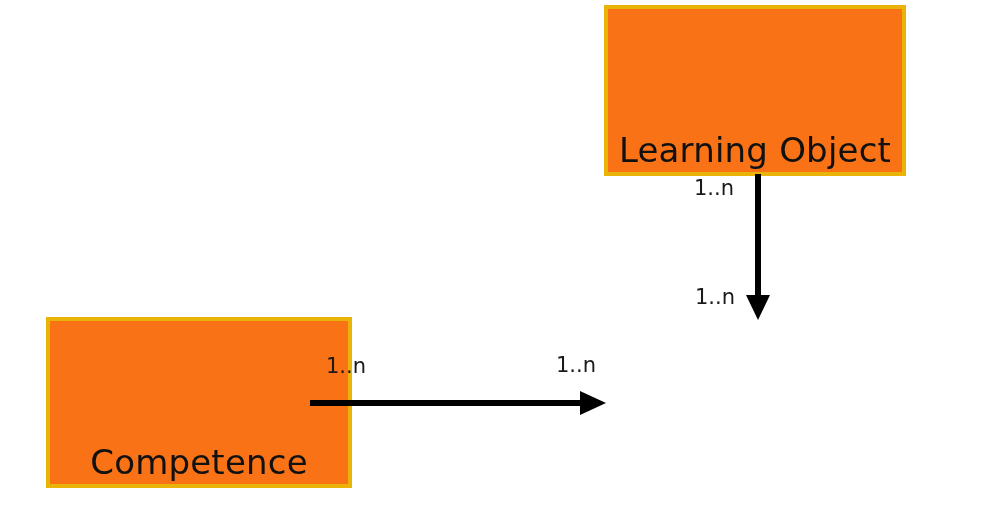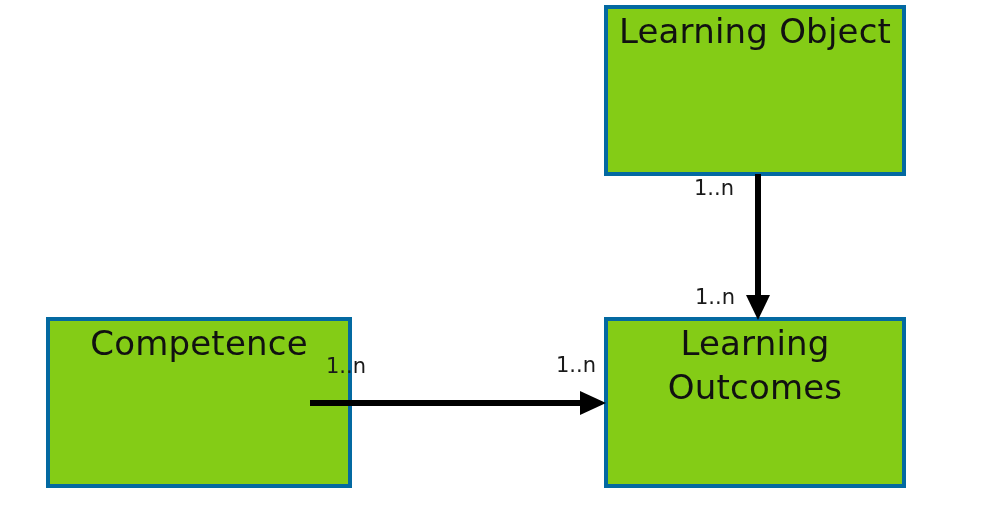--- a/index.html
+++ b/index.html
@@ -13,24 +13,24 @@
   #canvas {
     position: relative;
     width: 992px;
     height: 529px;
     background: #ffffff;
     overflow: hidden;
   }
   .node {
     position: absolute;
     box-sizing: border-box;
-    background: #84cc16;
-    border: 4px solid #0369a1;
+    background: #f97316;
+    border: 4px solid #eab308;
     display: flex;
-    align-items: flex-start;
+    align-items: flex-end;
     justify-content: center;
     text-align: center;
   }
   .node-label {
     font-size: 34px;
     line-height: 1.30;
     color: #111111;
     letter-spacing: 0.2px;
     white-space: pre-line;
   }
@@ -78,24 +78,20 @@
 <div id="canvas">
 
   <div class="node" id="node-learning-object">
     <span class="node-label">Learning Object</span>
   </div>
 
   <div class="node" id="node-competence">
     <span class="node-label">Competence</span>
   </div>
 
-  <div class="node" id="node-learning-outcomes">
-    <span class="node-label">Learning
-Outcomes</span>
-  </div>
 
   <svg class="edge-svg" viewBox="0 0 992 529">
 
     <g>
       <line x1="758" y1="174" x2="758" y2="303" stroke="#000000" stroke-width="6"></line>
       <polygon points="758,320 746,295 770,295" fill="#000000"></polygon>
     </g>
 
     <g>
       <line x1="310" y1="403" x2="588" y2="403" stroke="#000000" stroke-width="6"></line>

